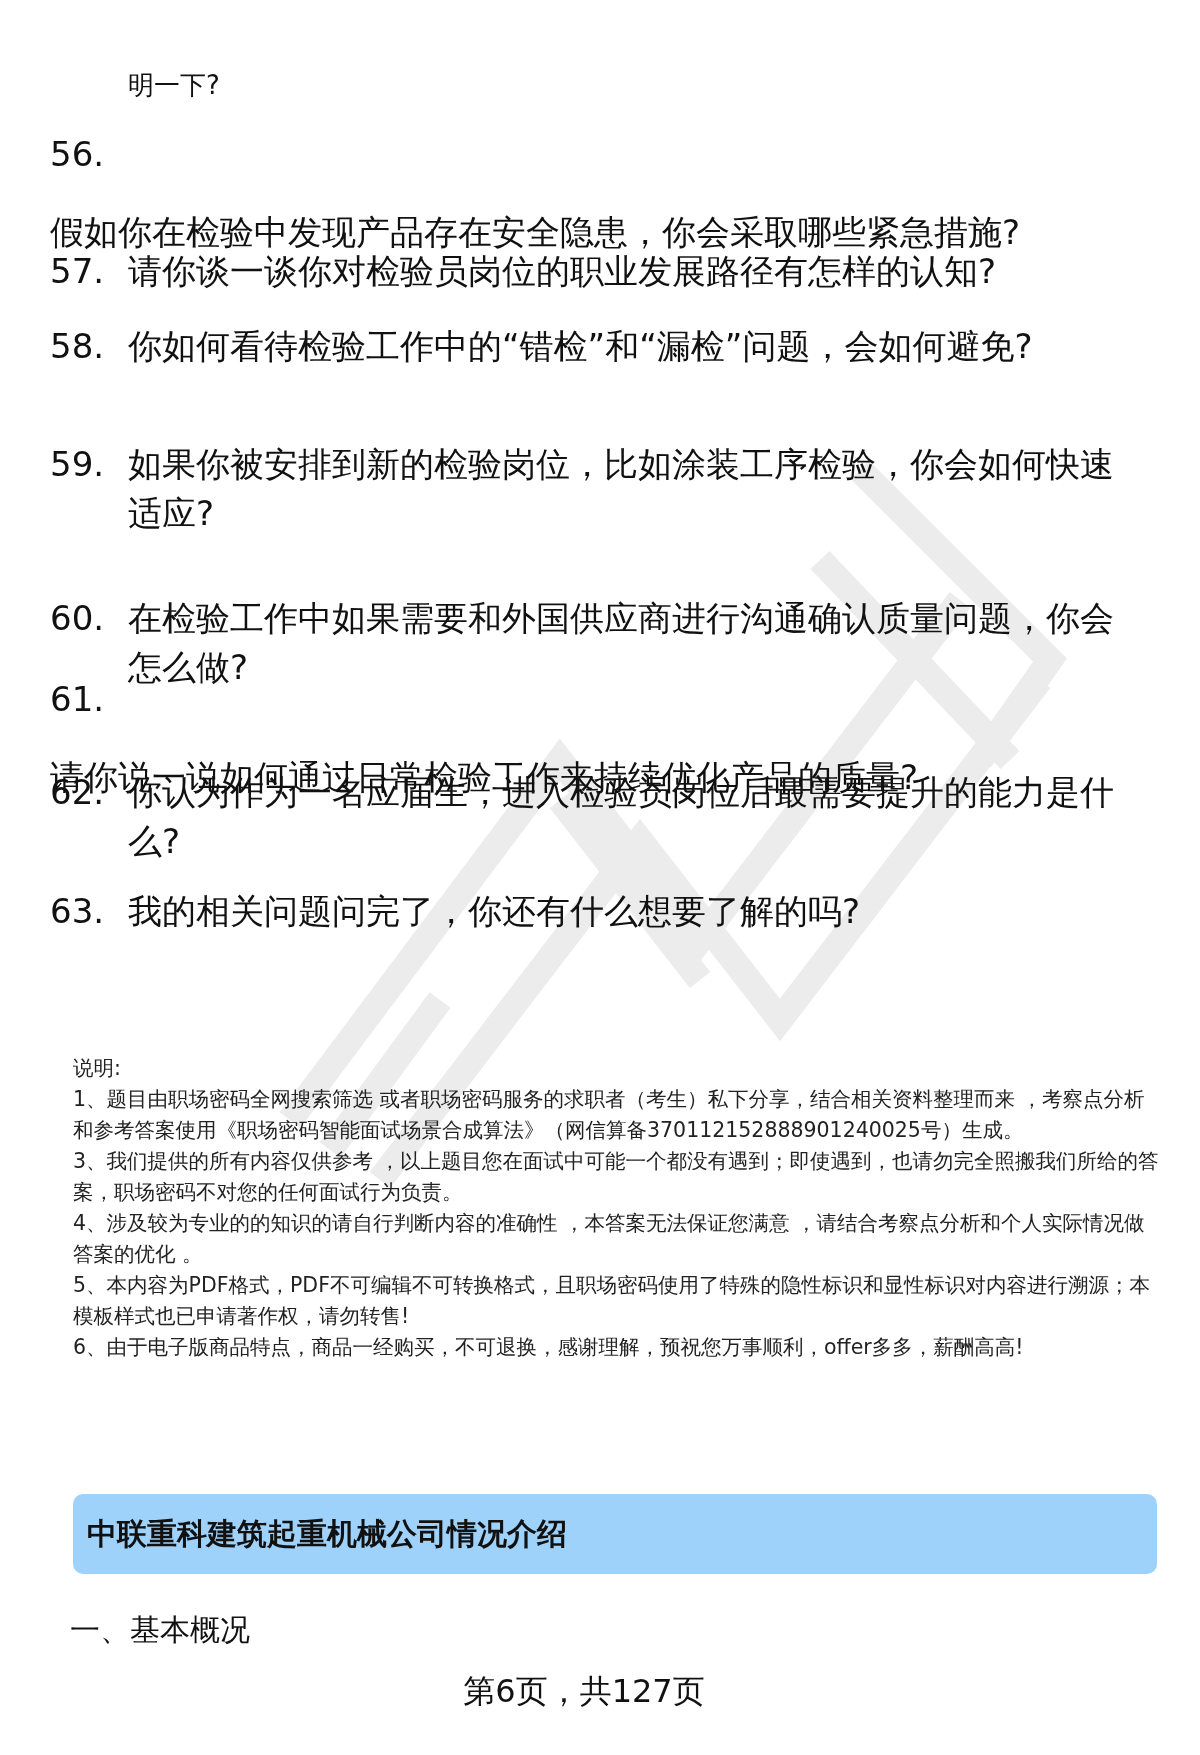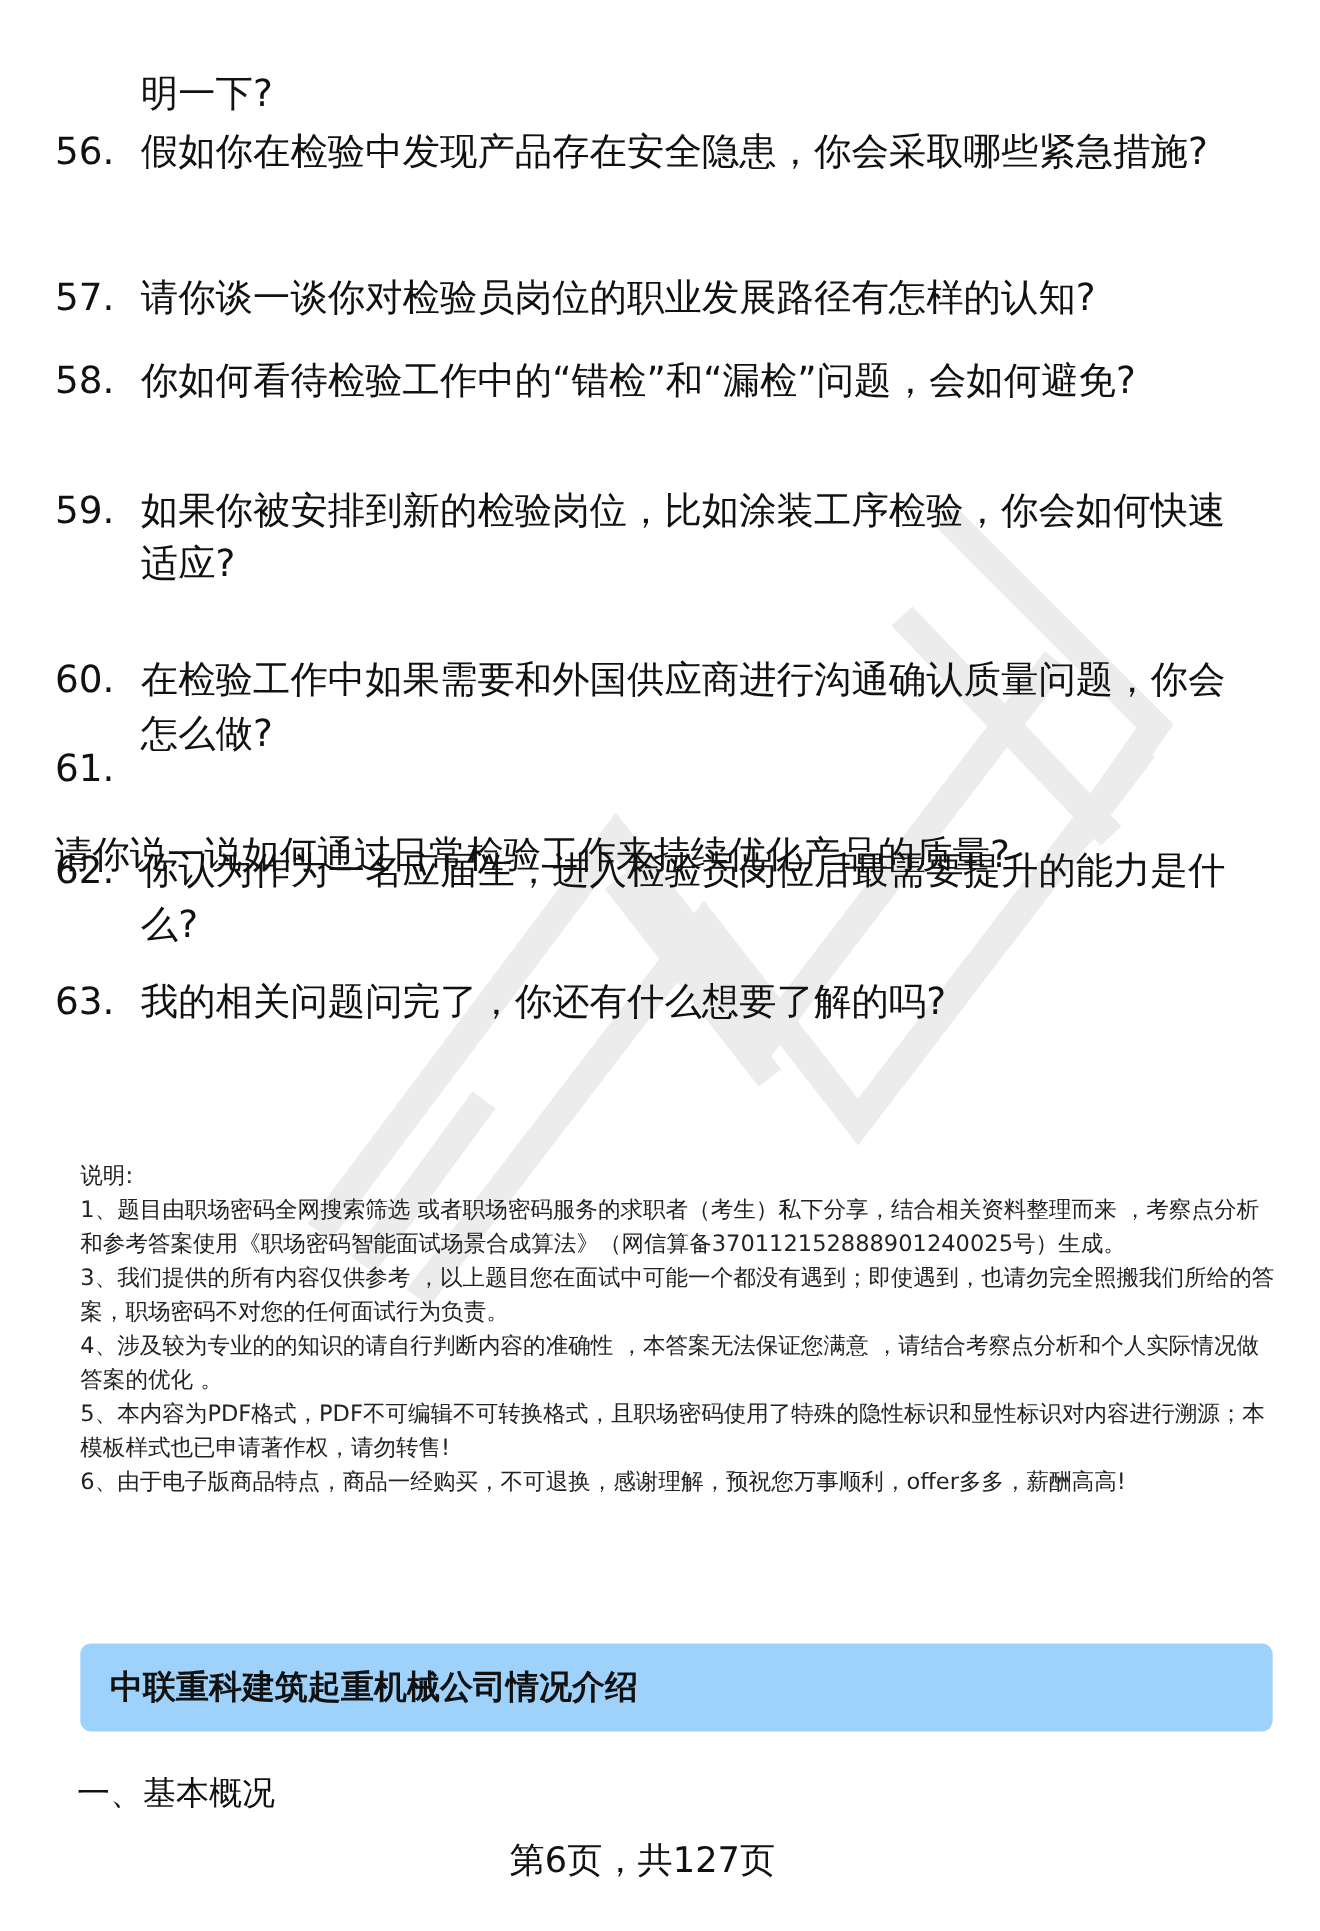--- a/index.html
+++ b/index.html
@@ -6,37 +6,37 @@
   body {
     width: 1200px; height: 1755px; position: relative; overflow: hidden;
     font-family: "DejaVu Sans", "Liberation Sans", sans-serif; color: #1a1a1a;
   }
   .watermark {
     position: absolute; left: 0; top: 0; width: 1200px; height: 1755px;
     pointer-events: none; z-index: 0;
   }
   .content { position: relative; z-index: 1; }
   .q-cont {
-    position: absolute; left: 128px; font-size: 34px; line-height: 50px; color: #111;
+    position: absolute; left: 128px; font-size: 26px; line-height: 50px; color: #111;
   }
   .question {
     position: absolute; left: 50px; width: 1100px; font-size: 34px; line-height: 49px; color: #111;
     display: flex;
   }
   .q-num { width: 78px; flex: 0 0 78px; }
   .q-text { flex: 1; padding-right: 20px; }
   .notes {
     position: absolute; left: 73px; top: 1053px; width: 1090px;
     font-size: 20.5px; line-height: 31px; color: #222;
   }
   .notes p { margin: 0; }
   .section-banner {
     position: absolute; left: 73px; top: 1494px; width: 1084px; height: 80px;
     background: #9fd2fb; border-radius: 10px;
-    display: flex; align-items: center; box-sizing: border-box; padding-left: 27px;
+    display: flex; align-items: center; box-sizing: border-box; padding-left: 14px;
   }
   .section-title { font-size: 30px; font-weight: bold; color: #111; }
   .subheading {
     position: absolute; left: 70px; top: 1610px; font-size: 30px; color: #111;
   }
   .page-footer {
     position: absolute; left: 0; width: 1168px; top: 1670px; text-align: center;
     font-size: 32px; color: #111;
   }
 </style>
@@ -50,21 +50,21 @@
     <path d="M820 560 L1010 760"></path>
     <path d="M860 470 L1050 660 L980 760"></path>
     <path d="M560 800 L700 980"></path>
     <path d="M440 1000 L330 1150"></path>
   </g>
 </svg>
 
 <div class="content">
   <div class="q-cont" style="top:60px;">明一下?</div>
 
-  <div class="question" style="top:114px;">
+  <div class="question" style="top:130px;flex-direction:column;">
     <span class="q-num">56.</span>
     <span class="q-text">假如你在检验中发现产品存在安全隐患，你会采取哪些紧急措施?</span>
   </div>
 
   <div class="question" style="top:247px;">
     <span class="q-num">57.</span>
     <span class="q-text">请你谈一谈你对检验员岗位的职业发展路径有怎样的认知?</span>
   </div>
 
   <div class="question" style="top:322px;">

